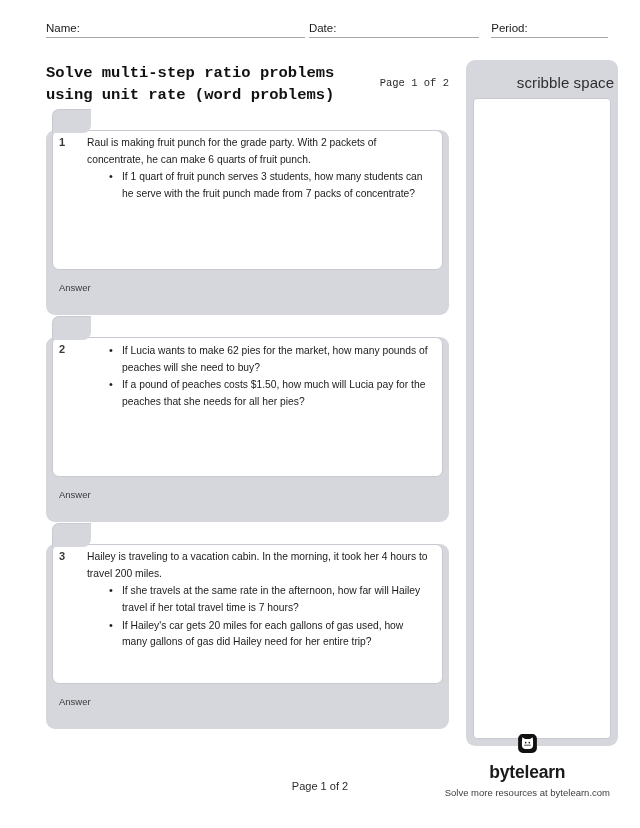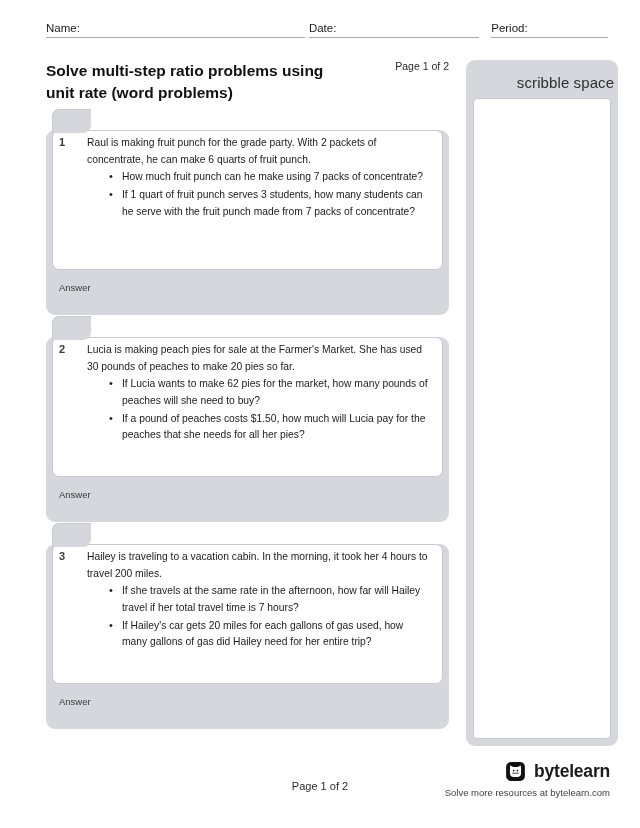--- a/index.html
+++ b/index.html
@@ -49,24 +49,25 @@
     display: flex;
     padding: 22px 22px 0 46px;
     gap: 17px;
   }
   .left-col { width: 403px; }
   .right-col { width: 152px; }
 
   
   .title-row {
     display: flex;
-    align-items: flex-start;
+    align-items: center;
     justify-content: space-between;
     margin-bottom: 18px;
     min-height: 48px;
+    font-family: Liberation Mono, monospace;
   }
   .worksheet-title {
     font-size: 15.5px;
     font-weight: bold;
     line-height: 1.42;
     color: #111111;
     max-width: 300px;
   }
   .page-indicator-top {
     font-size: 10.5px;
@@ -202,20 +203,21 @@
     right: 30px;
     bottom: 14px;
     text-align: right;
   }
   .brand-row {
     display: flex;
     align-items: center;
     justify-content: flex-end;
     gap: 7px;
     margin-bottom: 4px;
+    flex-direction: column;
   }
   .brand-logo {
     width: 23px;
     height: 23px;
     display: block;
   }
   .brand-name {
     font-size: 17.5px;
     font-weight: bold;
     color: #1a1a1a;
@@ -250,33 +252,31 @@
       <div class="title-row">
         <div class="worksheet-title">Solve multi-step ratio problems using unit rate (word problems)</div>
         <div class="page-indicator-top">Page 1 of 2</div>
       </div>
 
       <div class="qblock q1">
         <div class="qnum">1</div>
         <div class="qcard">
           <div class="qtext">Raul is making fruit punch for the grade party. With 2 packets of concentrate, he can make 6 quarts of fruit punch.</div>
           <ul class="qbullets">
-            <li>How much fruit punch can he make using 7 packs of concentrate?</li>
             <li>If 1 quart of fruit punch serves 3 students, how many students can he serve with the fruit punch made from 7 packs of concentrate?</li>
           </ul>
         </div>
         <div class="answer-zone">
           <span class="answer-label">Answer</span>
         </div>
       </div>
 
       <div class="qblock q2">
         <div class="qnum">2</div>
         <div class="qcard">
-          <div class="qtext">Lucia is making peach pies for sale at the Farmer's Market. She has used 30 pounds of peaches to make 20 pies so far.</div>
           <ul class="qbullets">
             <li>If Lucia wants to make 62 pies for the market, how many pounds of peaches will she need to buy?</li>
             <li>If a pound of peaches costs $1.50, how much will Lucia pay for the peaches that she needs for all her pies?</li>
           </ul>
         </div>
         <div class="answer-zone">
           <span class="answer-label">Answer</span>
         </div>
       </div>
 

